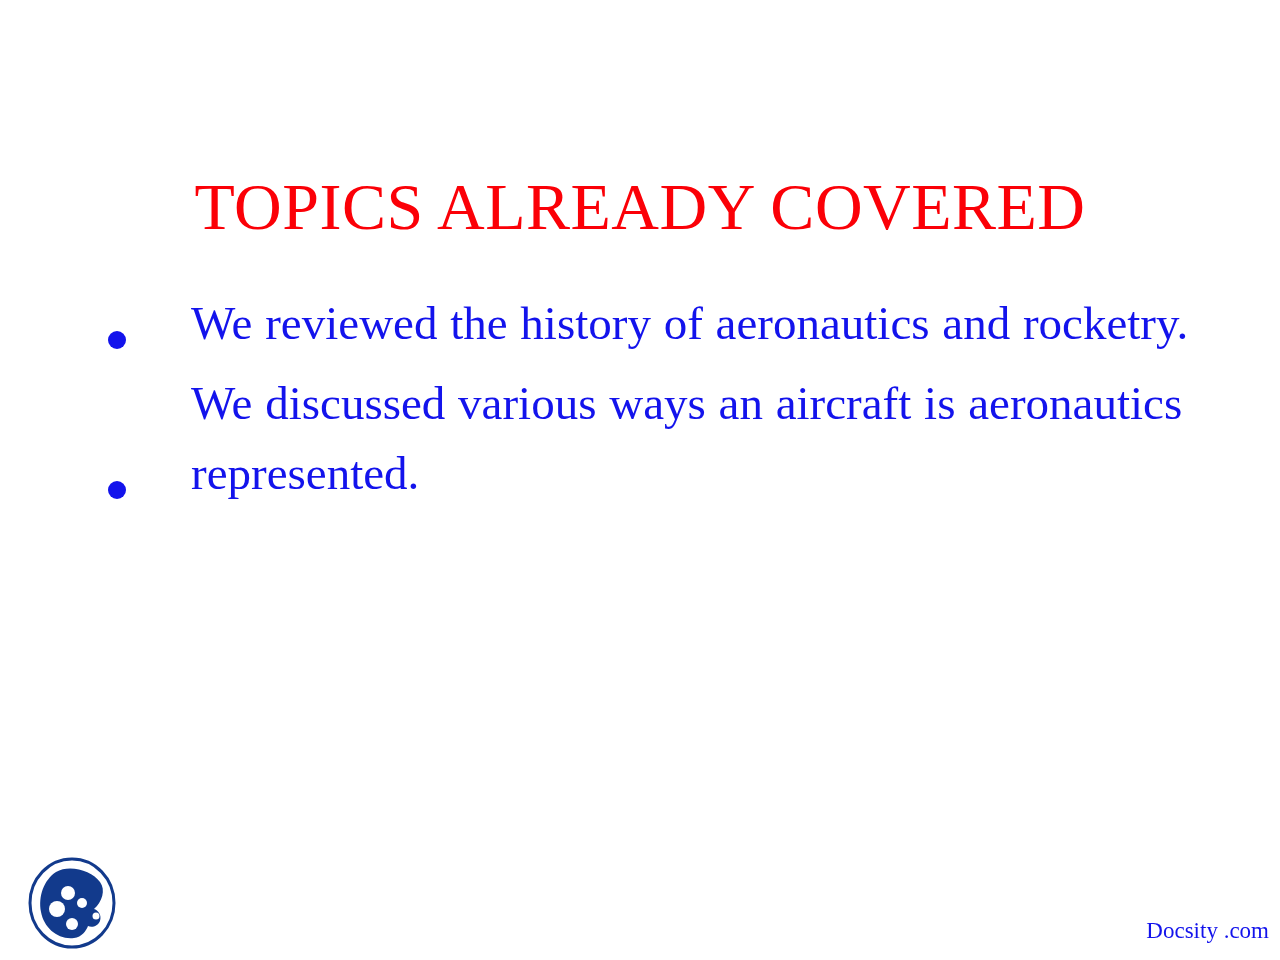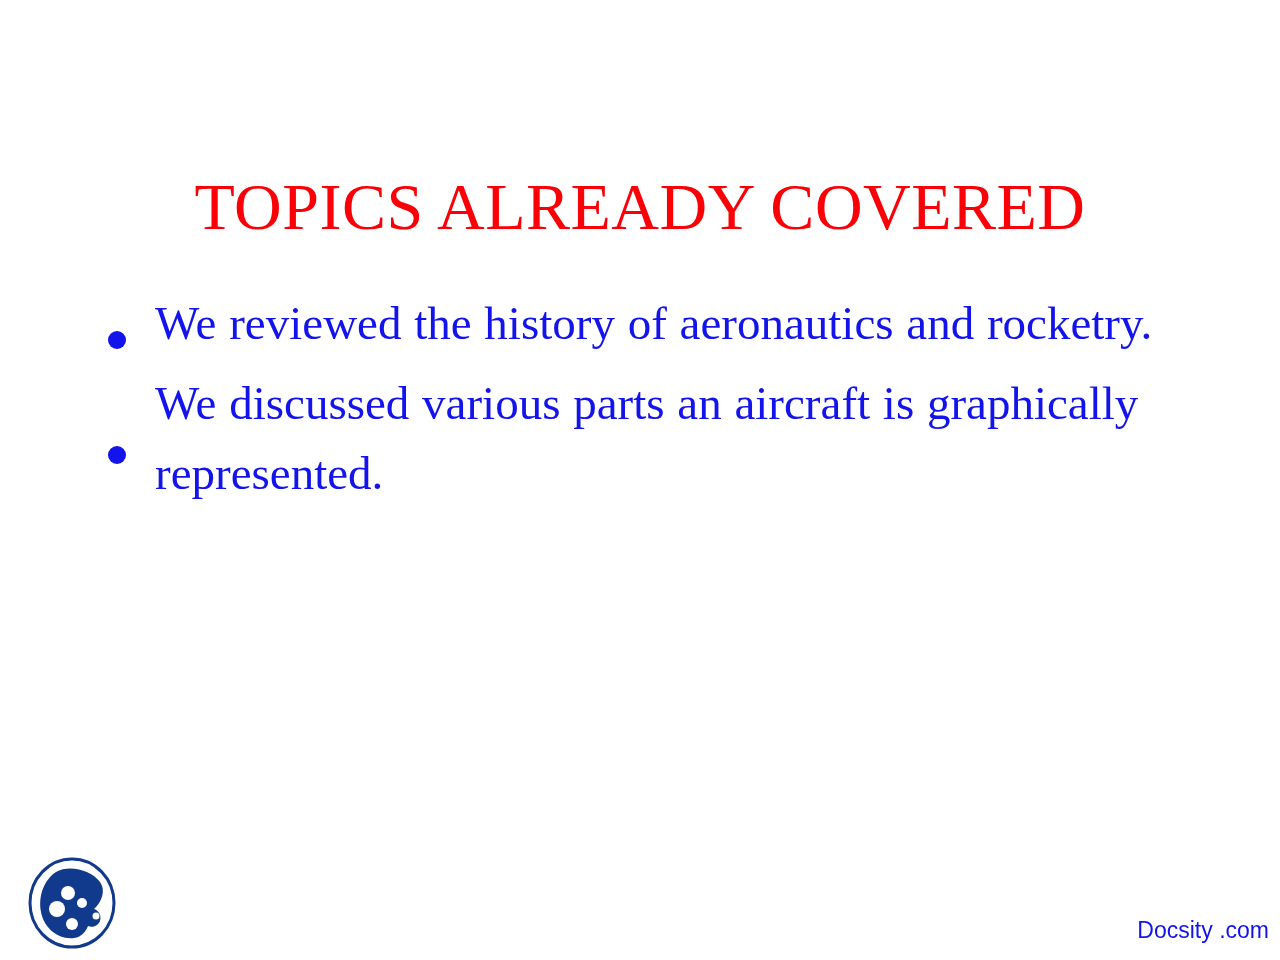--- a/index.html
+++ b/index.html
@@ -37,22 +37,23 @@
   
   .bullet-list {
     position: absolute;
     left: 105px;
     top: 288px;
     width: 1090px;
   }
   .bullet-item {
     position: relative;
     display: flex;
-    align-items: center;
+    align-items: flex-end;
     margin-bottom: 10px;
+    gap: 36px;
   }
   .bullet-marker {
     flex: 0 0 auto;
     width: 50px;
     display: block;
     color: #1313ec;
     font-size: 40px;
     line-height: 70px;
     text-align: left;
     padding-left: 3px;
@@ -86,21 +87,21 @@
     height: 94px;
   }
   .logo svg { display: block; }
 
   
   .brand {
     position: absolute;
     right: 11px;
     bottom: 17px;
     color: #1313ec;
-    font-family: Liberation Sans, sans-serif;
+    font-family: Liberation Serif, serif;
     font-size: 23px;
     line-height: 25px;
     letter-spacing: 0px;
     white-space: nowrap;
   }
 </style>
 </head>
 <body>
 
 <div class="slide">
@@ -110,21 +111,21 @@
   <div class="bullet-list">
 
     <div class="bullet-item">
       <span class="bullet-marker"><span class="bullet-dot"></span></span>
       <span class="bullet-text">We reviewed the history of aeronautics and rocketry.</span>
     </div>
 
 
     <div class="bullet-item">
       <span class="bullet-marker"><span class="bullet-dot"></span></span>
-      <span class="bullet-text">We discussed various parts an aircraft is graphically represented.</span>
+      <span class="bullet-text">We discussed various ways an aircraft is aeronautics represented.</span>
     </div>
 
   </div>
 
   <div class="logo">
     <svg width="92" height="94" viewBox="0 0 92 94" xmlns="http://www.w3.org/2000/svg">
       <ellipse cx="46" cy="47" rx="42" ry="44" fill="none" stroke="#123a8c" stroke-width="3"></ellipse>
       <path d="M30 16 C18 24 12 40 15 56 C18 72 32 84 48 82 C56 81 60 75 62 70
                C66 72 72 70 74 65 C76 59 72 54 68 53
                C76 46 80 34 74 26 C66 15 44 8 30 16 Z" fill="#123a8c"></path>

